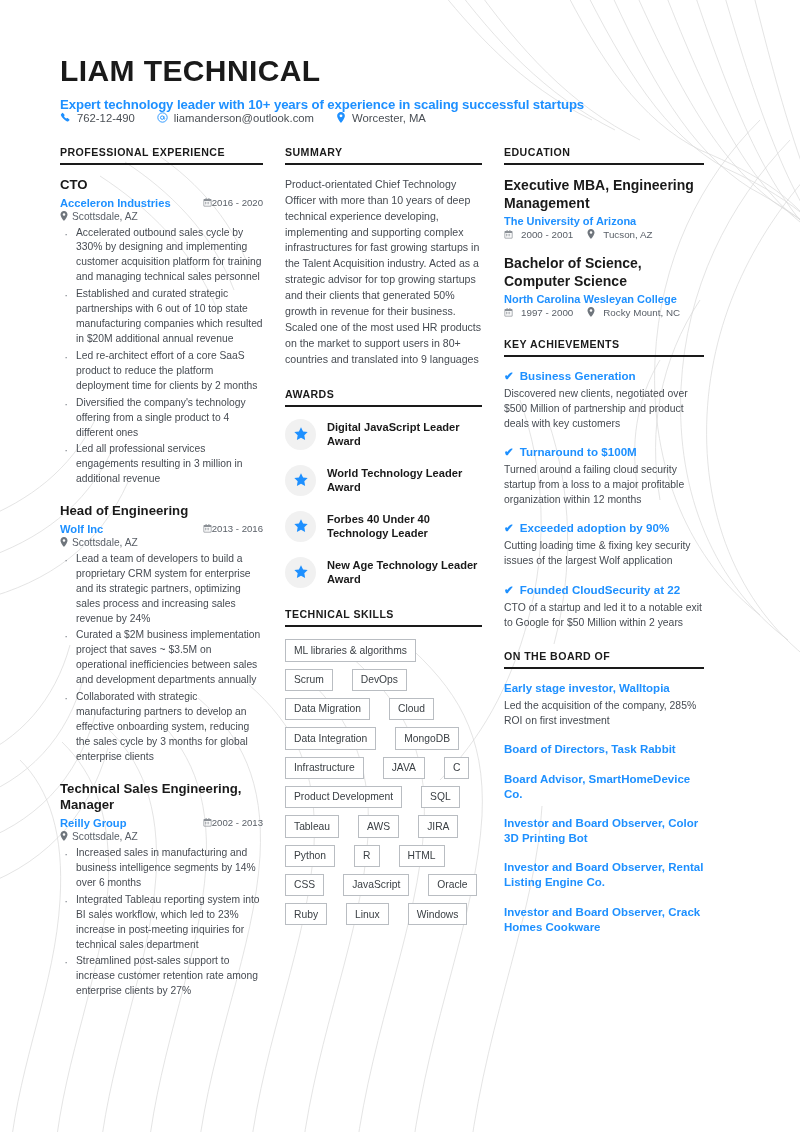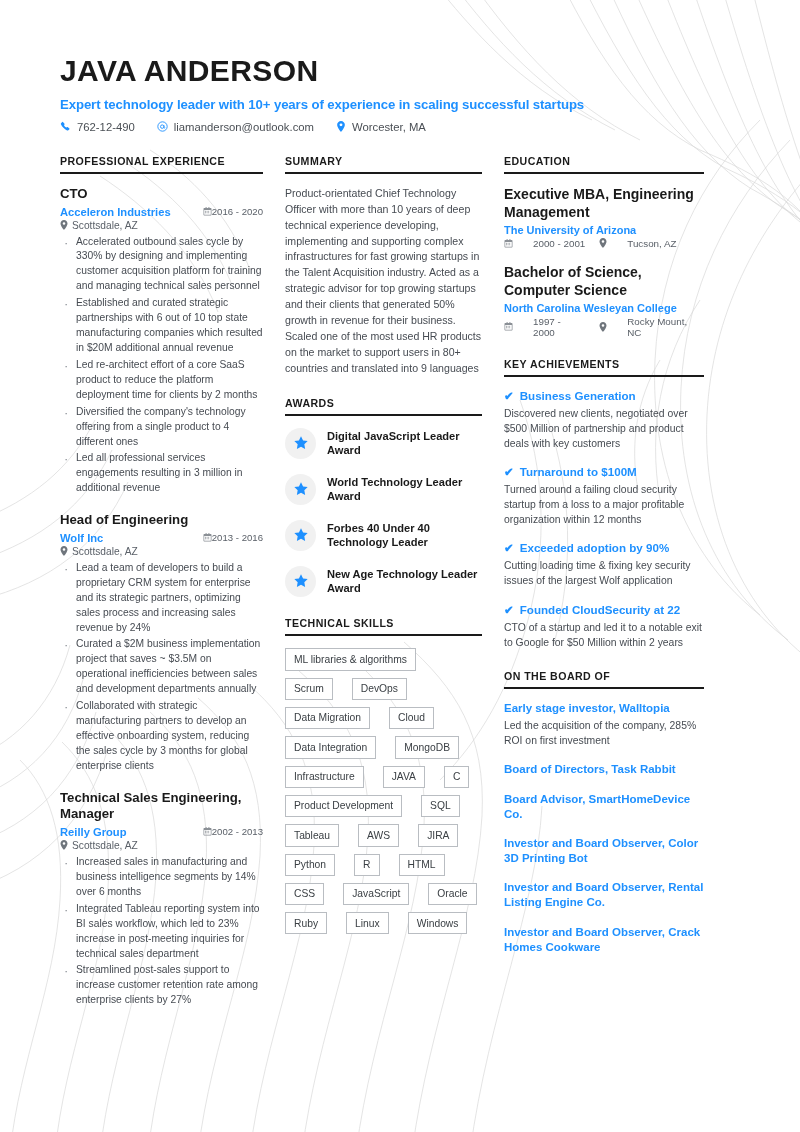--- a/index.html
+++ b/index.html
@@ -41,21 +41,20 @@
     line-height: 1.05;
   }
   .tagline {
     margin-top: 10px;
     font-size: 13.2px;
     font-weight: bold;
     color: #1e90ff;
     letter-spacing: -0.1px;
   }
   .contacts {
-    margin-top: 9px;
     display: flex;
     align-items: center;
     gap: 22px;
     font-size: 11.3px;
     color: #4a4f55;
   }
   .contact {
     display: flex;
     align-items: center;
     gap: 6px;
@@ -215,21 +214,21 @@
     margin-bottom: 2px;
   }
   .edu-meta {
     display: flex;
     align-items: center;
     gap: 14px;
     font-size: 9.8px;
     color: #5a6068;
   }
   .edu-meta span.it {
-    display: flex; align-items: center; gap: 20px;
+    display: flex; align-items: center; gap: 8px;
   }
 
   
   .ach { margin-bottom: 14px; }
   .ach:last-child { margin-bottom: 0; }
   .ach-title {
     font-size: 11.6px;
     font-weight: bold;
     color: #1e90ff;
     display: flex;
@@ -302,21 +301,21 @@
     <path d="M125,162 C168,190 212,232 234,290"></path>
     <path d="M100,176 C146,206 194,250 218,312"></path>
     <path d="M520,400 C545,470 548,545 528,620 C510,688 480,740 440,780"></path>
     <path d="M548,420 C572,492 574,568 554,644"></path>
   </g>
 </svg>
 
 <div class="page">
 
   <div class="header">
-    <div class="name">JAVA ANDERSON</div>
+    <div class="name">LIAM TECHNICAL</div>
     <div class="tagline">Expert technology leader with 10+ years of experience in scaling successful startups</div>
     <div class="contacts">
 
       <div class="contact">
         <span class="ic">
           <svg width="11" height="11" viewBox="0 0 16 16" fill="#1e90ff">
               <path d="M3.2 1.5 1.6 3.1c-.5.5-.6 1.2-.3 1.8 1.9 4 5 7 9 8.9.6.3 1.3.2 1.8-.3l1.6-1.6c.3-.3.3-.8 0-1.1l-2.2-1.8a.8.8 0 0 0-.9-.1l-1.5.7c-1.3-.8-2.4-1.9-3.2-3.2l.7-1.5a.8.8 0 0 0-.1-.9L4.3 1.5a.8.8 0 0 0-1.1 0z"></path>
             </svg>
         </span>
         <span>762-12-490</span>

